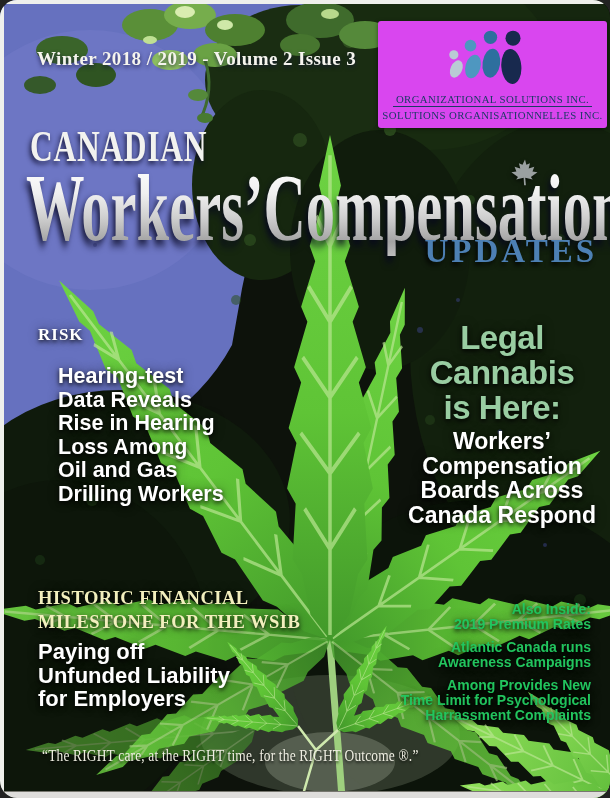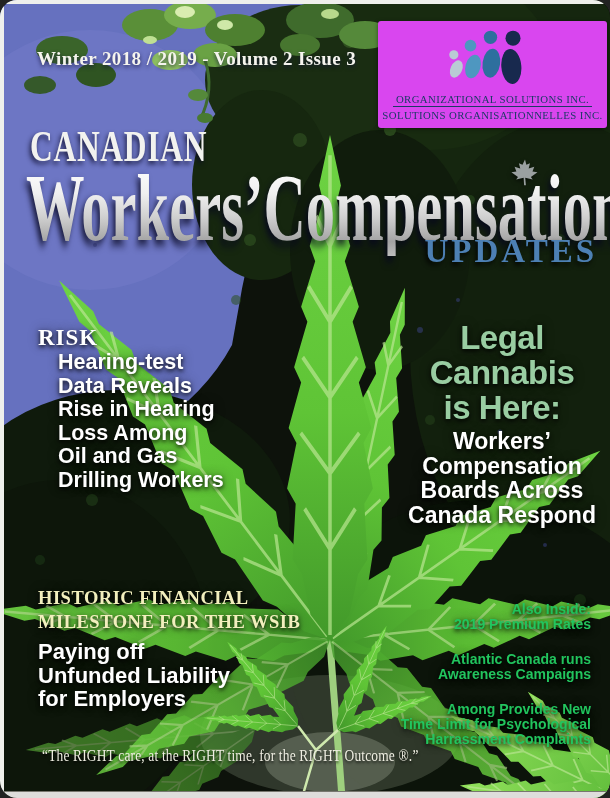--- a/index.html
+++ b/index.html
@@ -49,33 +49,33 @@
   }
   .maple{position:absolute;left:508px;top:157px;z-index:2;filter:drop-shadow(-1px 2px 2px rgba(0,0,0,.6));}
   .updates{
     position:absolute;right:13px;top:235px;z-index:2;
     font-family:"Liberation Serif",serif;font-weight:bold;font-size:33px;line-height:1;
     color:#4d80b4;letter-spacing:3px;white-space:nowrap;
     text-shadow:-2px 3px 5px rgba(0,0,0,.85);
   }
   .shadowed{text-shadow:0 2px 4px rgba(0,0,0,.85),0 0 12px rgba(0,0,0,.45);}
   .risk-block{position:absolute;left:38px;top:325px;z-index:2;color:#ffffff;}
-  .eyebrow-serif{font-family:"Liberation Serif",serif;font-weight:bold;font-size:23px;
-    letter-spacing:1px;margin-bottom:0;white-space:nowrap;}
+  .eyebrow-serif{font-family:"Liberation Serif",serif;font-weight:bold;font-size:17px;
+    letter-spacing:1px;margin-bottom:20px;white-space:nowrap;}
   .headline{font-weight:bold;font-size:21.5px;line-height:23.5px;white-space:nowrap;margin-left:20px;}
   .legal-block{position:absolute;left:398px;top:320px;width:208px;z-index:2;text-align:center;}
   .legal-green{font-weight:bold;font-size:33px;line-height:35px;color:#99cda2;letter-spacing:-.5px;white-space:nowrap;}
   .legal-white{margin-top:4px;font-weight:bold;font-size:23px;line-height:24.5px;color:#ffffff;white-space:nowrap;}
   .wsib-block{position:absolute;left:38px;top:586px;z-index:2;}
   .wsib-eyebrow{font-family:"Liberation Serif",serif;font-weight:bold;font-size:18.5px;line-height:24px;
     color:#f2efbd;letter-spacing:.5px;white-space:nowrap;}
   .wsib-headline{margin-top:6px;font-weight:bold;font-size:22px;line-height:23.5px;color:#ffffff;white-space:nowrap;}
   .also-block{position:absolute;right:19px;top:602px;z-index:2;text-align:right;
     color:#22c55e;font-weight:bold;font-size:14px;line-height:15px;}
-  .also-group{margin-top:20px;white-space:nowrap;}
+  .also-group{margin-top:8px;white-space:nowrap;}
   .also-group:first-child{margin-top:0;}
   .tagline{
     position:absolute;left:42px;top:747px;z-index:2;
     font-family:"Liberation Serif",serif;font-size:16px;color:#efeee2;white-space:nowrap;
     transform:scaleX(.84);transform-origin:left top;letter-spacing:.2px;
     text-shadow:0 2px 3px rgba(0,0,0,.8);
   }
 </style>
 </head>
 <body>

